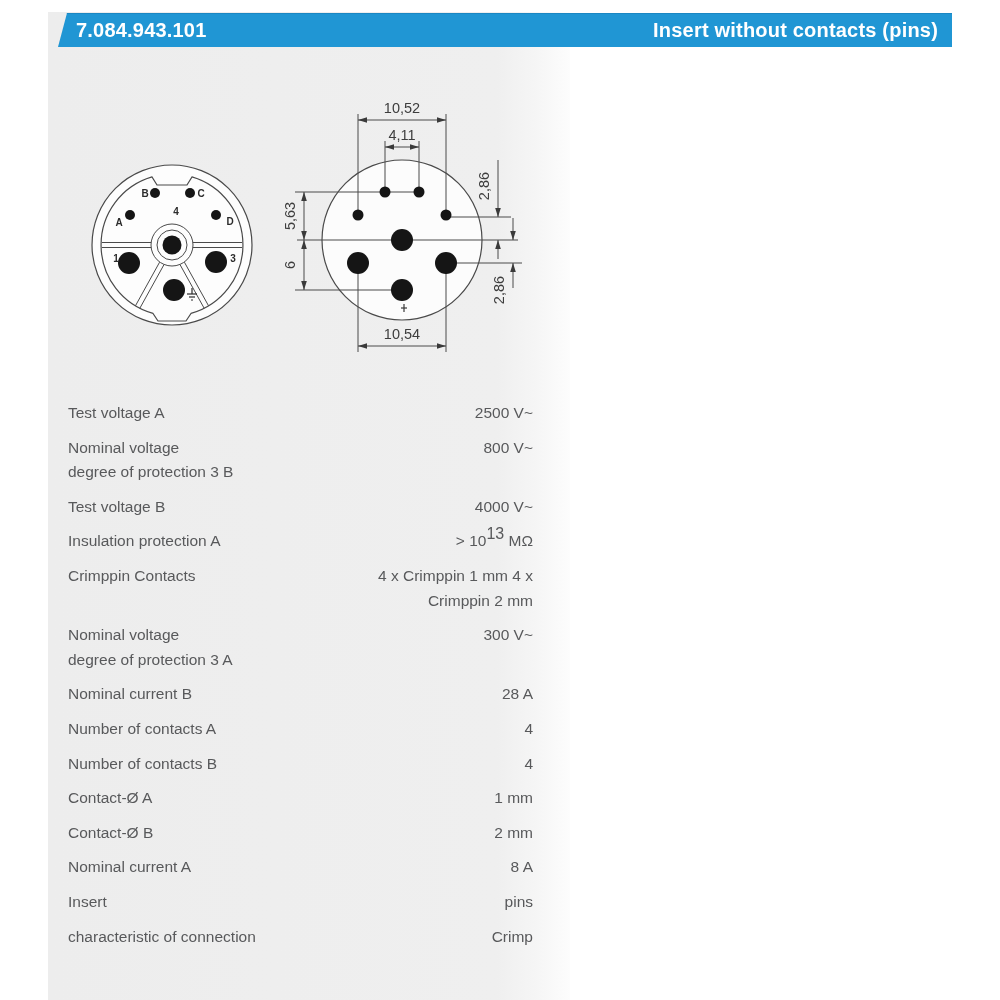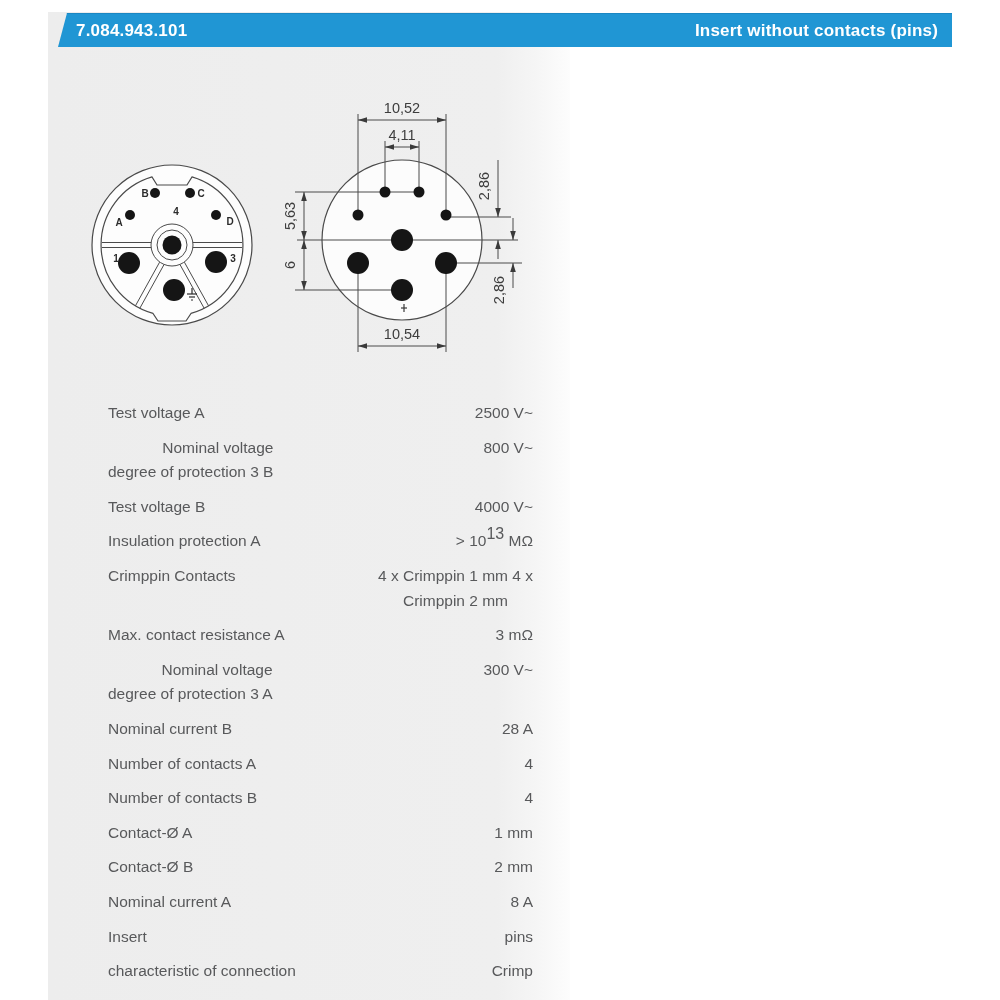--- a/index.html
+++ b/index.html
@@ -12,40 +12,40 @@
     position:absolute;left:48px;top:12px;width:522px;height:988px;
     background:linear-gradient(to right,#ededed 0,#efefef 86%,#f6f6f6 94%,#fdfdfd 100%);
   }
   
   .header-bar{
     position:absolute;left:58px;top:13px;width:894px;height:34px;
     background:#2096d4;border-top:1px solid #1b87c3;
     clip-path:polygon(9px 0,100% 0,100% 100%,0 100%);
     display:flex;justify-content:space-between;align-items:center;
     padding:0 14px 0 18px;box-sizing:border-box;
-    color:#ffffff;font-weight:bold;font-size:17px;letter-spacing:.2px;
+    color:#ffffff;font-weight:bold;font-size:20px;letter-spacing:.2px;
   }
   
   .face-svg{position:absolute;left:82px;top:155px;}
   .dim-svg{position:absolute;left:285px;top:98px;}
   svg text{font-family:"Liberation Sans",sans-serif;}
   .pinlbl{font-size:10px;font-weight:700;fill:#2b2b2b;}
   .dimtxt{font-size:14.5px;fill:#3d3d3d;}
   .thin{stroke:#4a4a4a;stroke-width:1;fill:none;}
   .shape{fill:#fdfdfd;stroke:#4a4a4a;stroke-width:1.2;}
   .pin{fill:#151515;stroke:none;}
   .arr{fill:#3a3a3a;stroke:none;}
   
   .specs{
     position:absolute;left:68px;top:396px;width:465px;
     color:#58595b;font-size:15.5px;
   }
   .row{display:flex;justify-content:space-between;align-items:flex-start;padding:5px 0;}
-  .lbl{text-align:right;line-height:24.6px;white-space:nowrap;margin-left:40px;}
-  .val{text-align:center;line-height:24.6px;}
+  .lbl{text-align:left;line-height:24.6px;white-space:nowrap;}
+  .val{text-align:right;line-height:24.6px;}
   .val sup{font-size:16px;line-height:0;position:relative;top:-1px;}
 </style>
 </head>
 <body>
 
 <div class="panel"></div>
 
 <div class="header-bar">
   <span>7.084.943.101</span>
   <span>Insert without contacts (pins)</span>
@@ -179,24 +179,20 @@
     </div>
     <div class="row">
       <div class="lbl">Insulation protection A</div>
       <div class="val"><span>&gt; 10</span><sup>13</sup><span> MΩ</span></div>
     </div>
     <div class="row">
       <div class="lbl">Crimppin Contacts</div>
       <div class="val">4 x Crimppin 1 mm 4 x<div>Crimppin 2 mm</div></div>
     </div>
     <div class="row">
-      <div class="lbl">Max. contact resistance A</div>
-      <div class="val">3 mΩ</div>
-    </div>
-    <div class="row">
       <div class="lbl">Nominal voltage<div>degree of protection 3 A</div></div>
       <div class="val">300 V~</div>
     </div>
     <div class="row">
       <div class="lbl">Nominal current B</div>
       <div class="val">28 A</div>
     </div>
     <div class="row">
       <div class="lbl">Number of contacts A</div>
       <div class="val">4</div>

